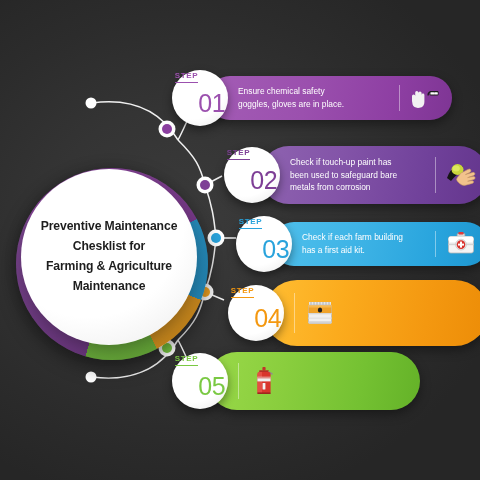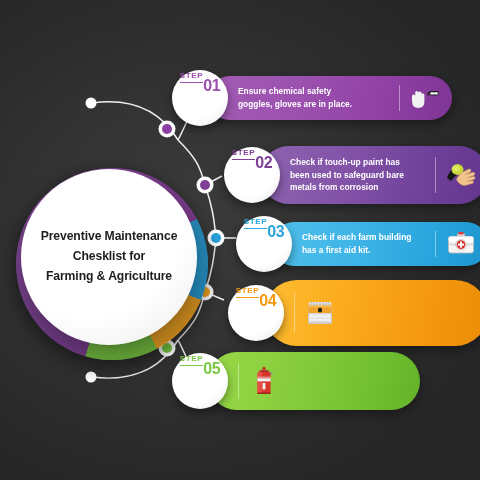--- a/index.html
+++ b/index.html
@@ -107,24 +107,24 @@
   }
   .badge-word {
     font-size: 8px;
     font-weight: bold;
     letter-spacing: 0.7px;
     line-height: 1;
     padding-bottom: 1.5px;
     border-bottom: 1px solid currentColor;
   }
   .badge-num {
-    font-size: 16px;
-    font-weight: bold;
+    font-size: 25px;
+    font-weight: normal;
     line-height: 1;
-    margin-top: 6px;
+    margin-top: 19px;
     letter-spacing: -0.4px;
   }
 
   .card {
     position: relative;
     margin-left: -20px;
     height: 44px;
     border-radius: 22px;
     display: flex;
     align-items: center;
@@ -133,21 +133,21 @@
     padding-right: 10px;
     box-shadow: 0 4px 11px rgba(0,0,0,0.40);
   }
   .card.tall { height: 58px; border-radius: 29px; }
 
   .card-text {
     flex: 1 1 auto;
     color: #ffffff;
     font-size: 8.4px;
     line-height: 1.52;
-    font-weight: bold;
+    font-weight: normal;
     padding-right: 8px;
   }
   .card-text .ln { display: block; white-space: nowrap; }
 
   .divider {
     flex: 0 0 1px;
     width: 1px;
     height: 26px;
     background: rgba(255,255,255,0.42);
     margin-right: 8px;
@@ -223,20 +223,21 @@
   </svg>
 
   <div id="hub">
     <div id="hub-ring"></div>
     <div id="hub-ring-shade"></div>
     <div id="hub-face">
       <div id="hub-title">
         <span class="ln">Preventive Maintenance</span>
         <span class="ln">Chesklist for</span>
         <span class="ln">Farming &amp; Agriculture</span>
+        <span class="ln">Maintenance</span>
       </div>
     </div>
   </div>
 
   <div class="step-row" style="left:172px; top:70px;">
     <div class="badge" style="color:#9b50ae;">
       <span class="badge-word">STEP</span>
       <span class="badge-num">01</span>
     </div>
     <div class="card c-purple" style="width:244px;">

